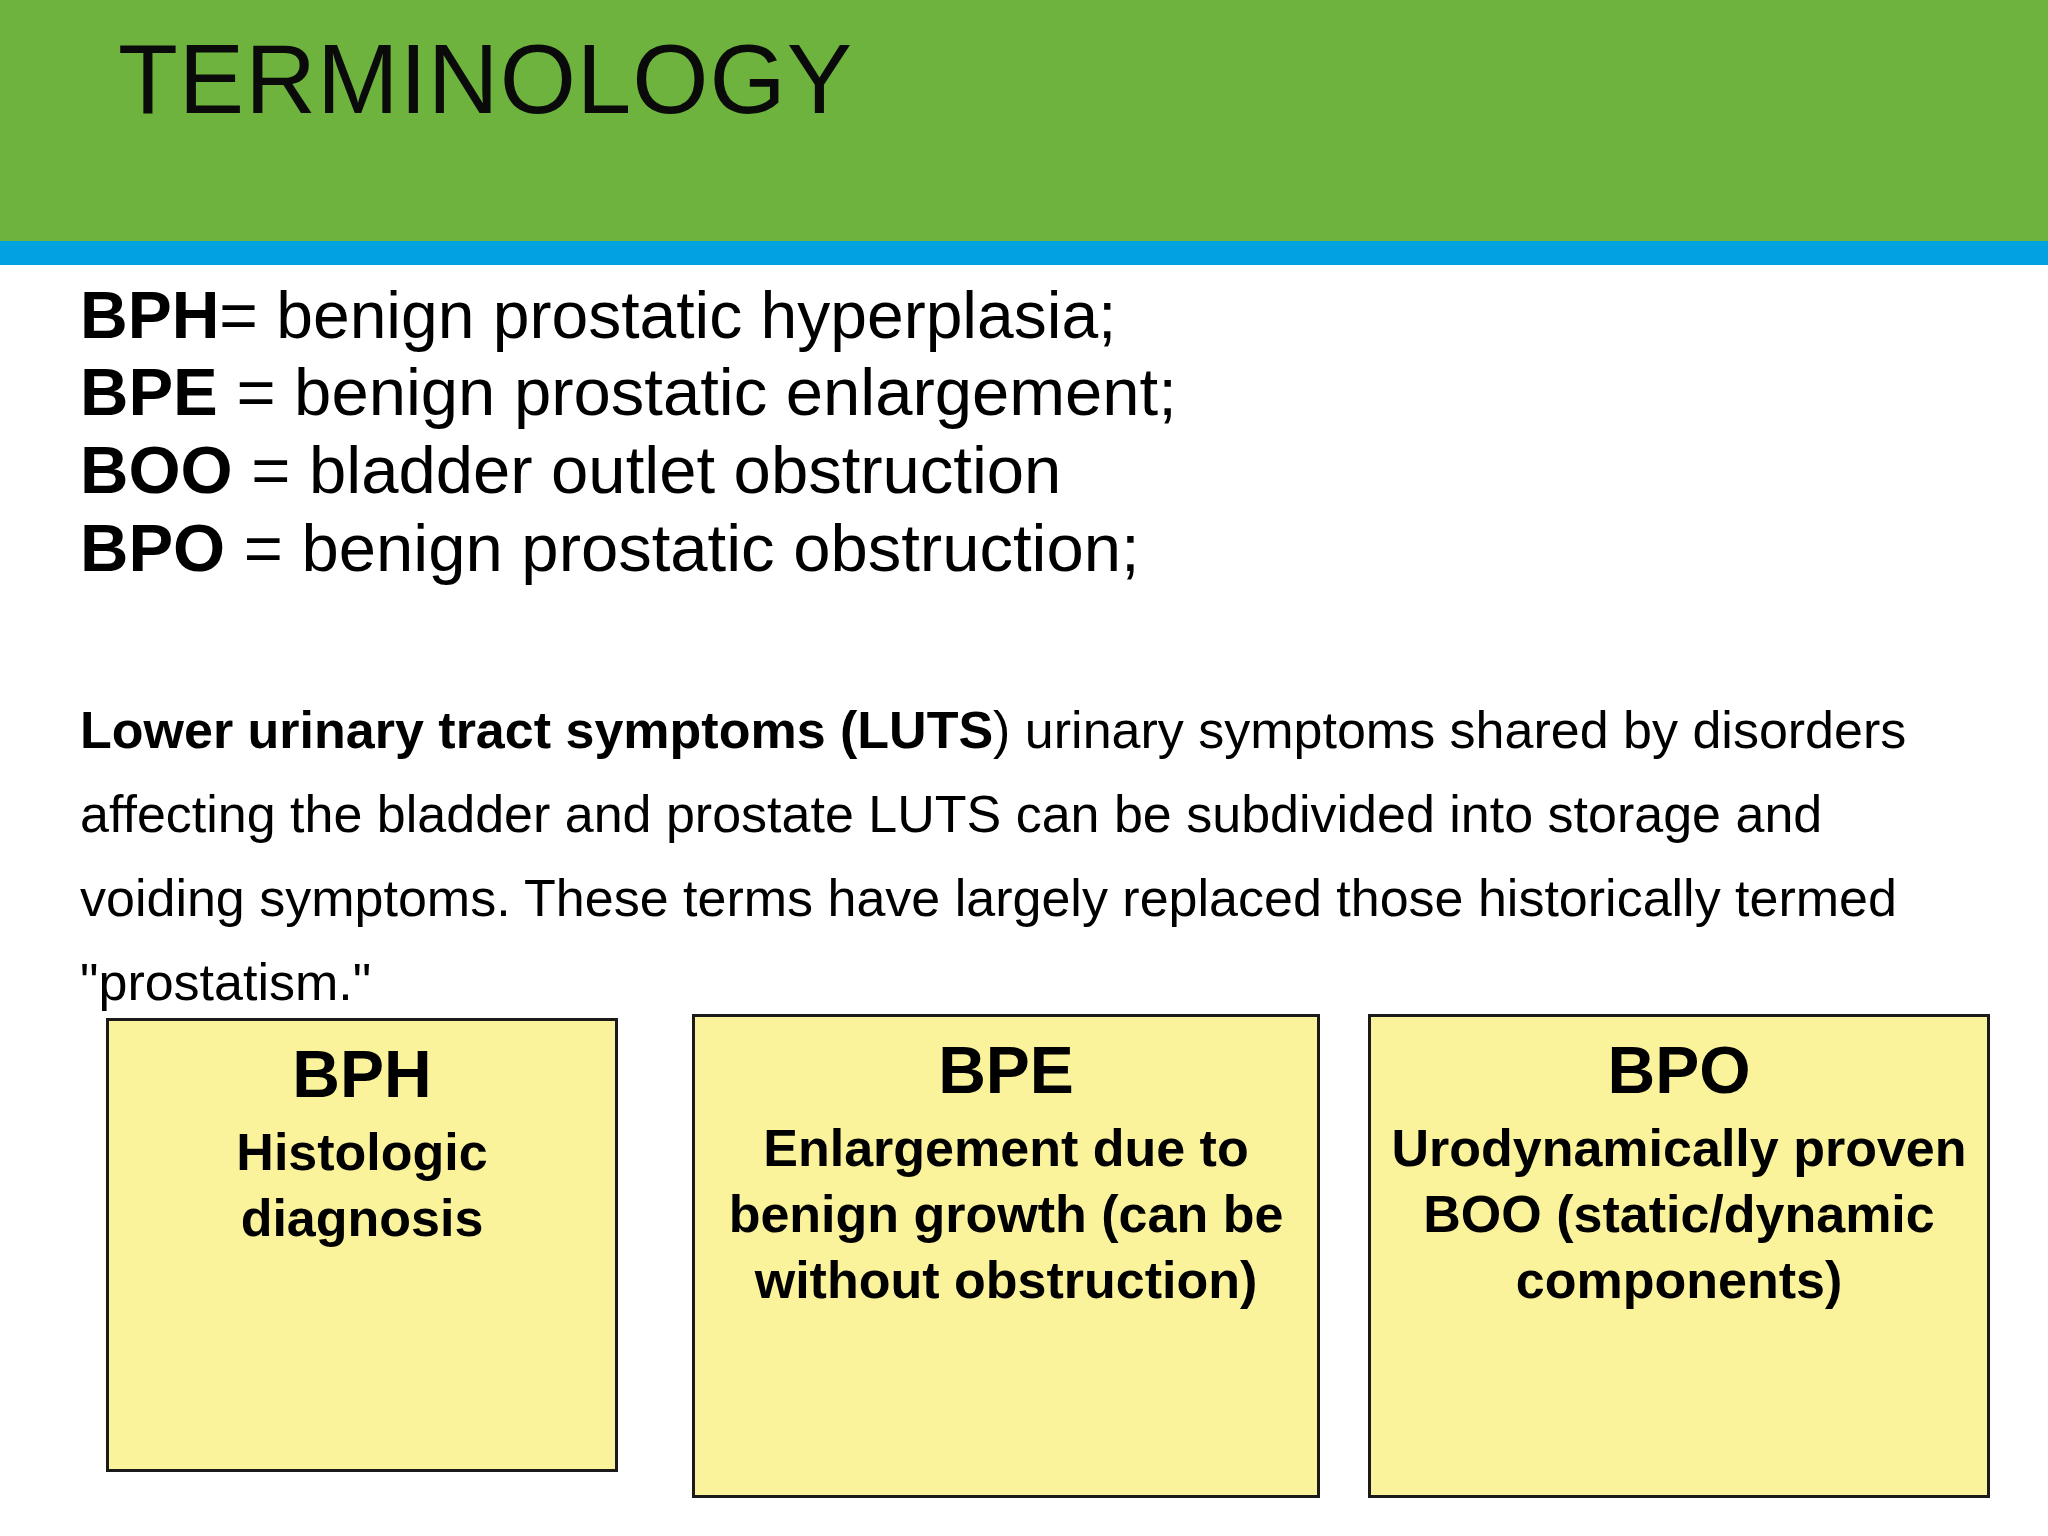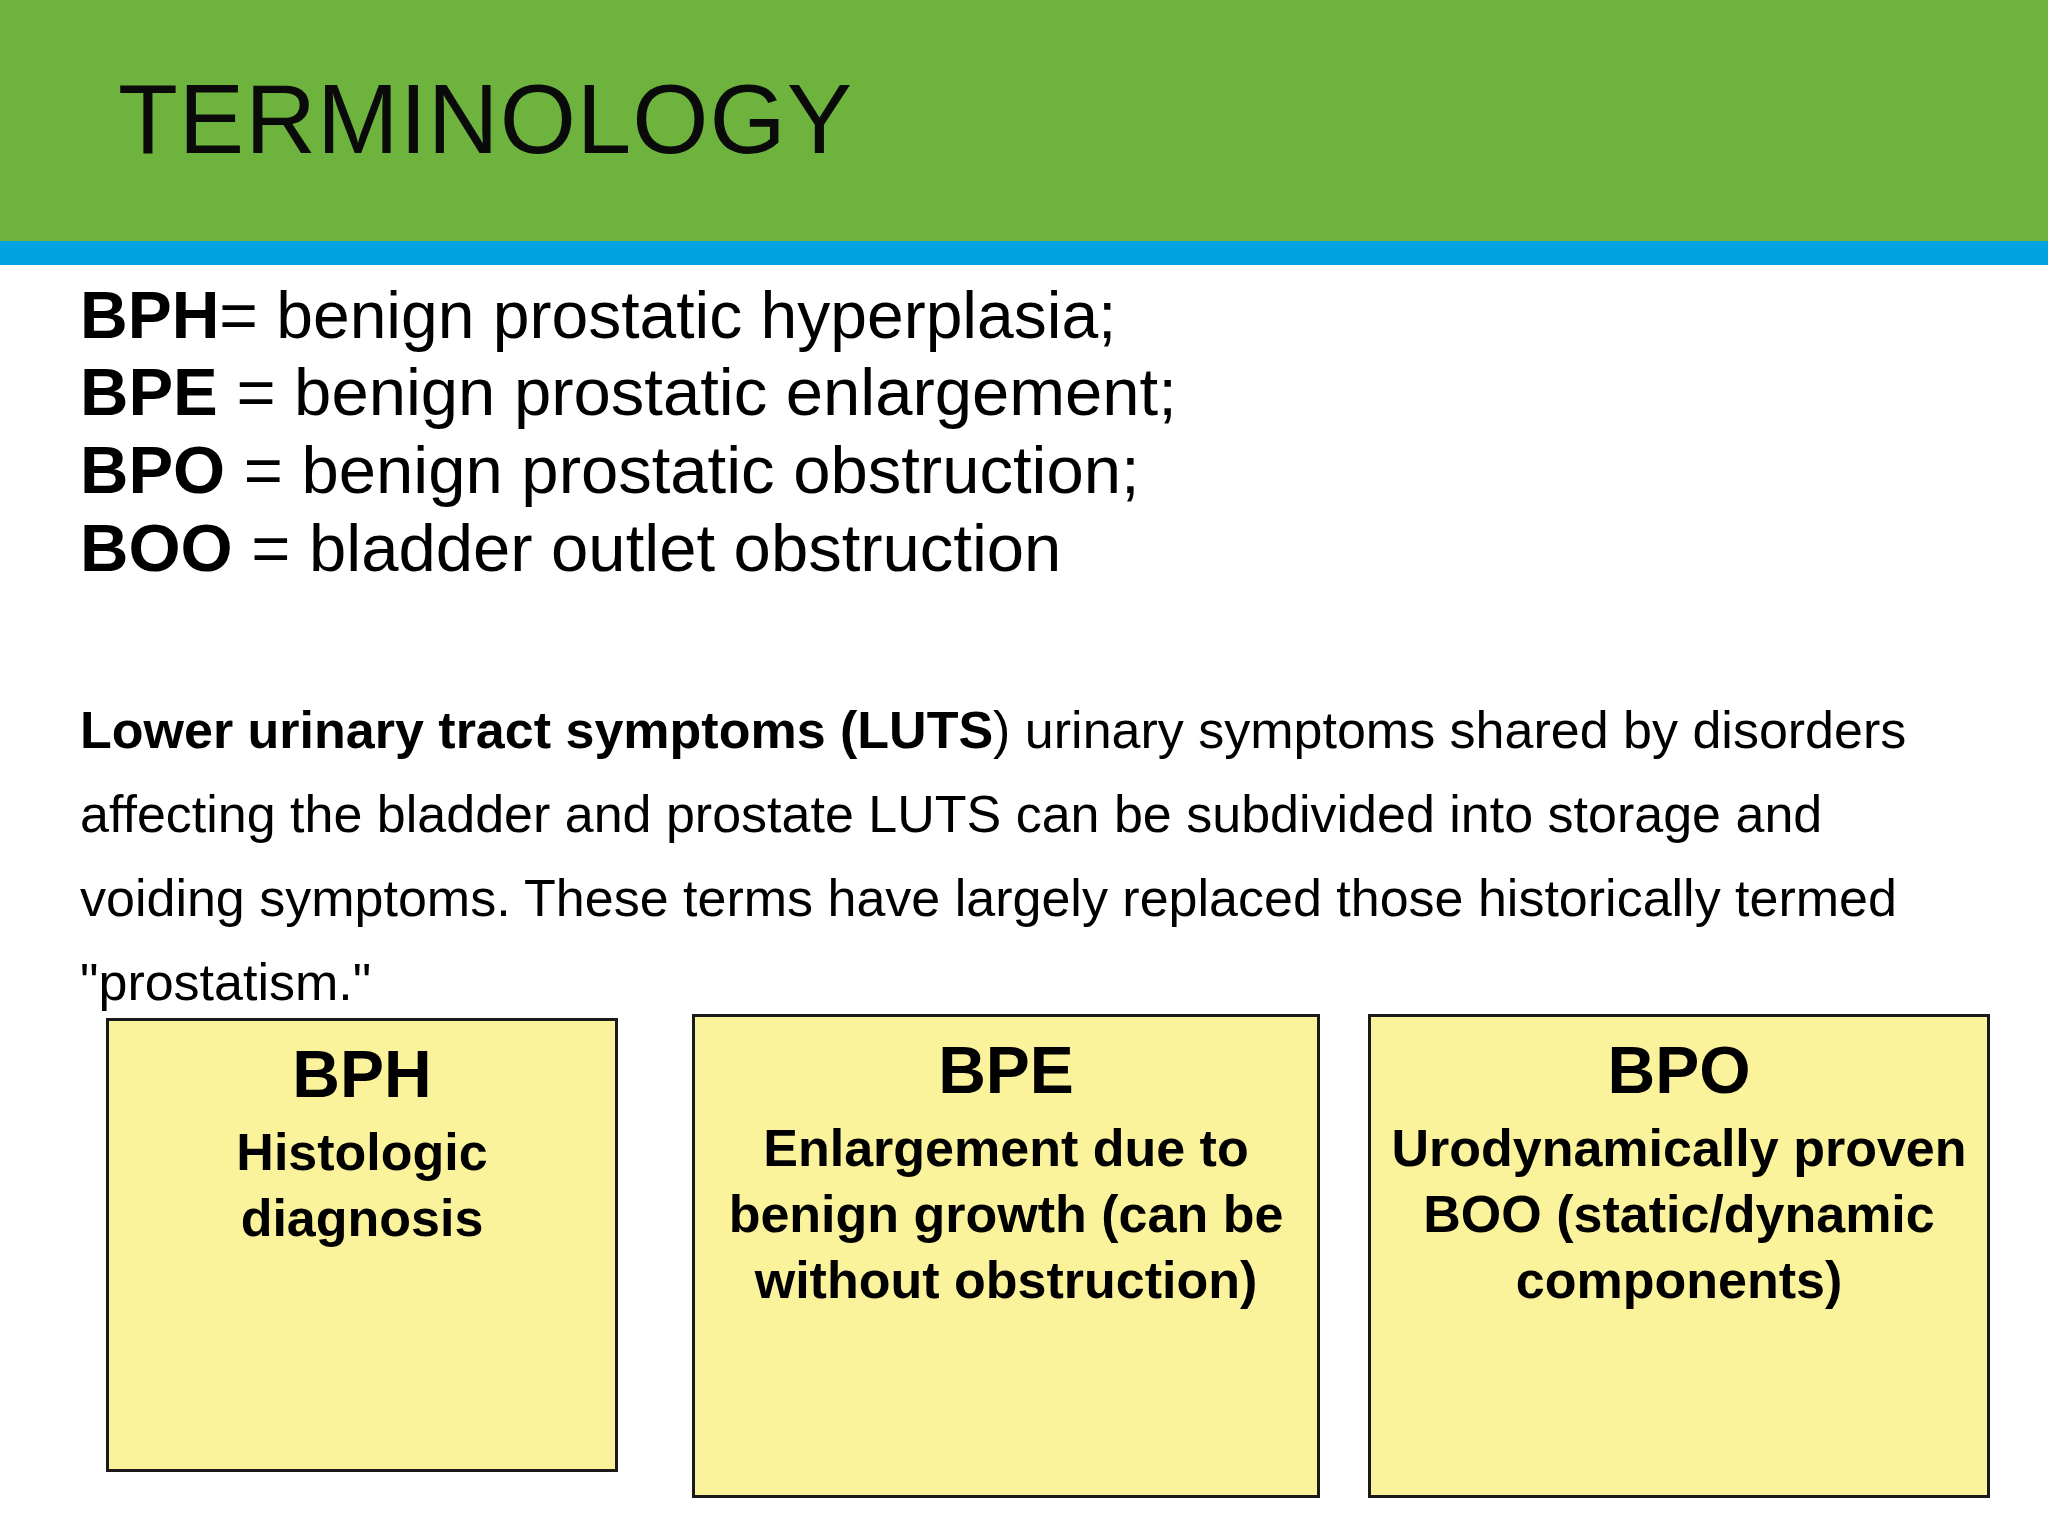--- a/index.html
+++ b/index.html
@@ -35,21 +35,20 @@
     position: absolute;
     left: 118px;
     top: 28px;
     font-family: "Liberation Sans", sans-serif;
     font-weight: 400;
     font-size: 98px;
     line-height: 1.05;
     letter-spacing: 1px;
     color: #0a0a0a;
     white-space: nowrap;
-    margin-top: 40px;
   }
   .header-rule {
     position: absolute;
     left: 0;
     top: 241px;
     width: 2048px;
     height: 24px;
     background: #00A3E0;
   }
 
@@ -147,24 +146,24 @@
   <div class="header-rule"></div>
 
   <div class="defs">
     <div class="def-line first">
       <span class="abbr">BPH</span><span class="desc">= benign prostatic hyperplasia;</span>
     </div>
     <div class="def-line rest">
       <span class="abbr">BPE</span><span class="desc"> = benign prostatic enlargement;</span>
     </div>
     <div class="def-line rest">
-      <span class="abbr">BPO</span><span class="desc"> = benign prostatic obstruction;</span>
+      <span class="abbr">BOO</span><span class="desc"> = bladder outlet obstruction</span>
     </div>
     <div class="def-line rest">
-      <span class="abbr">BOO</span><span class="desc"> = bladder outlet obstruction</span>
+      <span class="abbr">BPO</span><span class="desc"> = benign prostatic obstruction;</span>
     </div>
   </div>
 
   <div class="luts">
     <b>Lower urinary tract symptoms (LUTS</b><span>) urinary symptoms shared by disorders affecting the bladder and prostate LUTS can be subdivided into storage and voiding symptoms. These terms have largely replaced those historically termed "prostatism."</span>
   </div>
 
   <div class="box" id="box-bph">
     <div class="box-title">BPH</div>
     <div class="box-desc">Histologic diagnosis</div>

